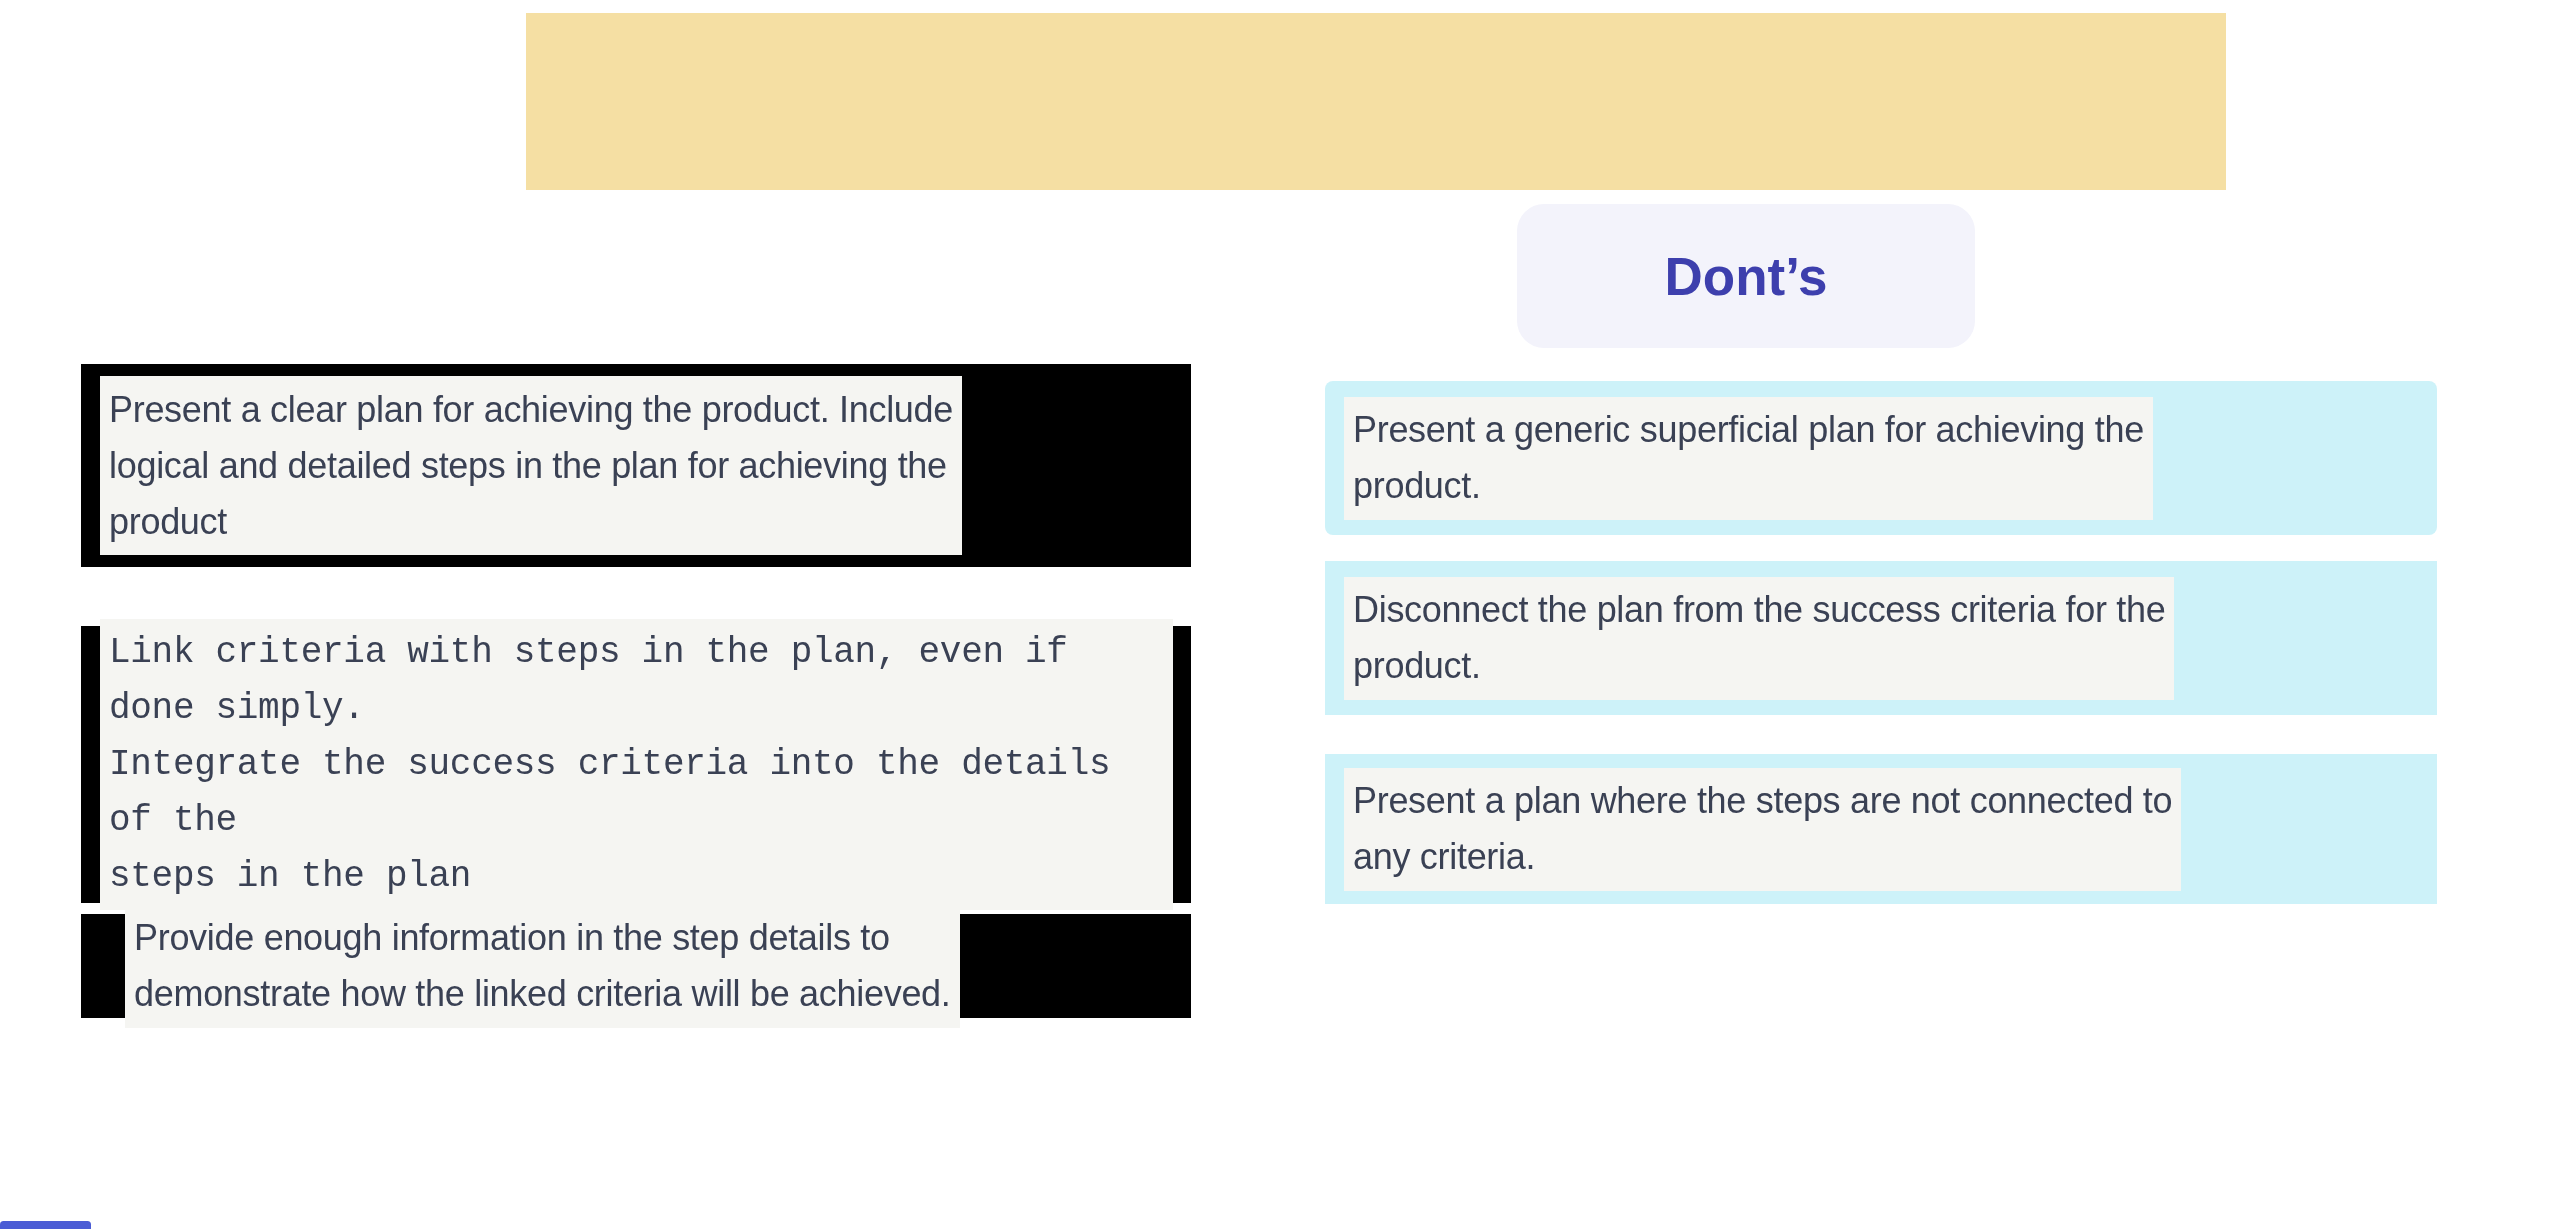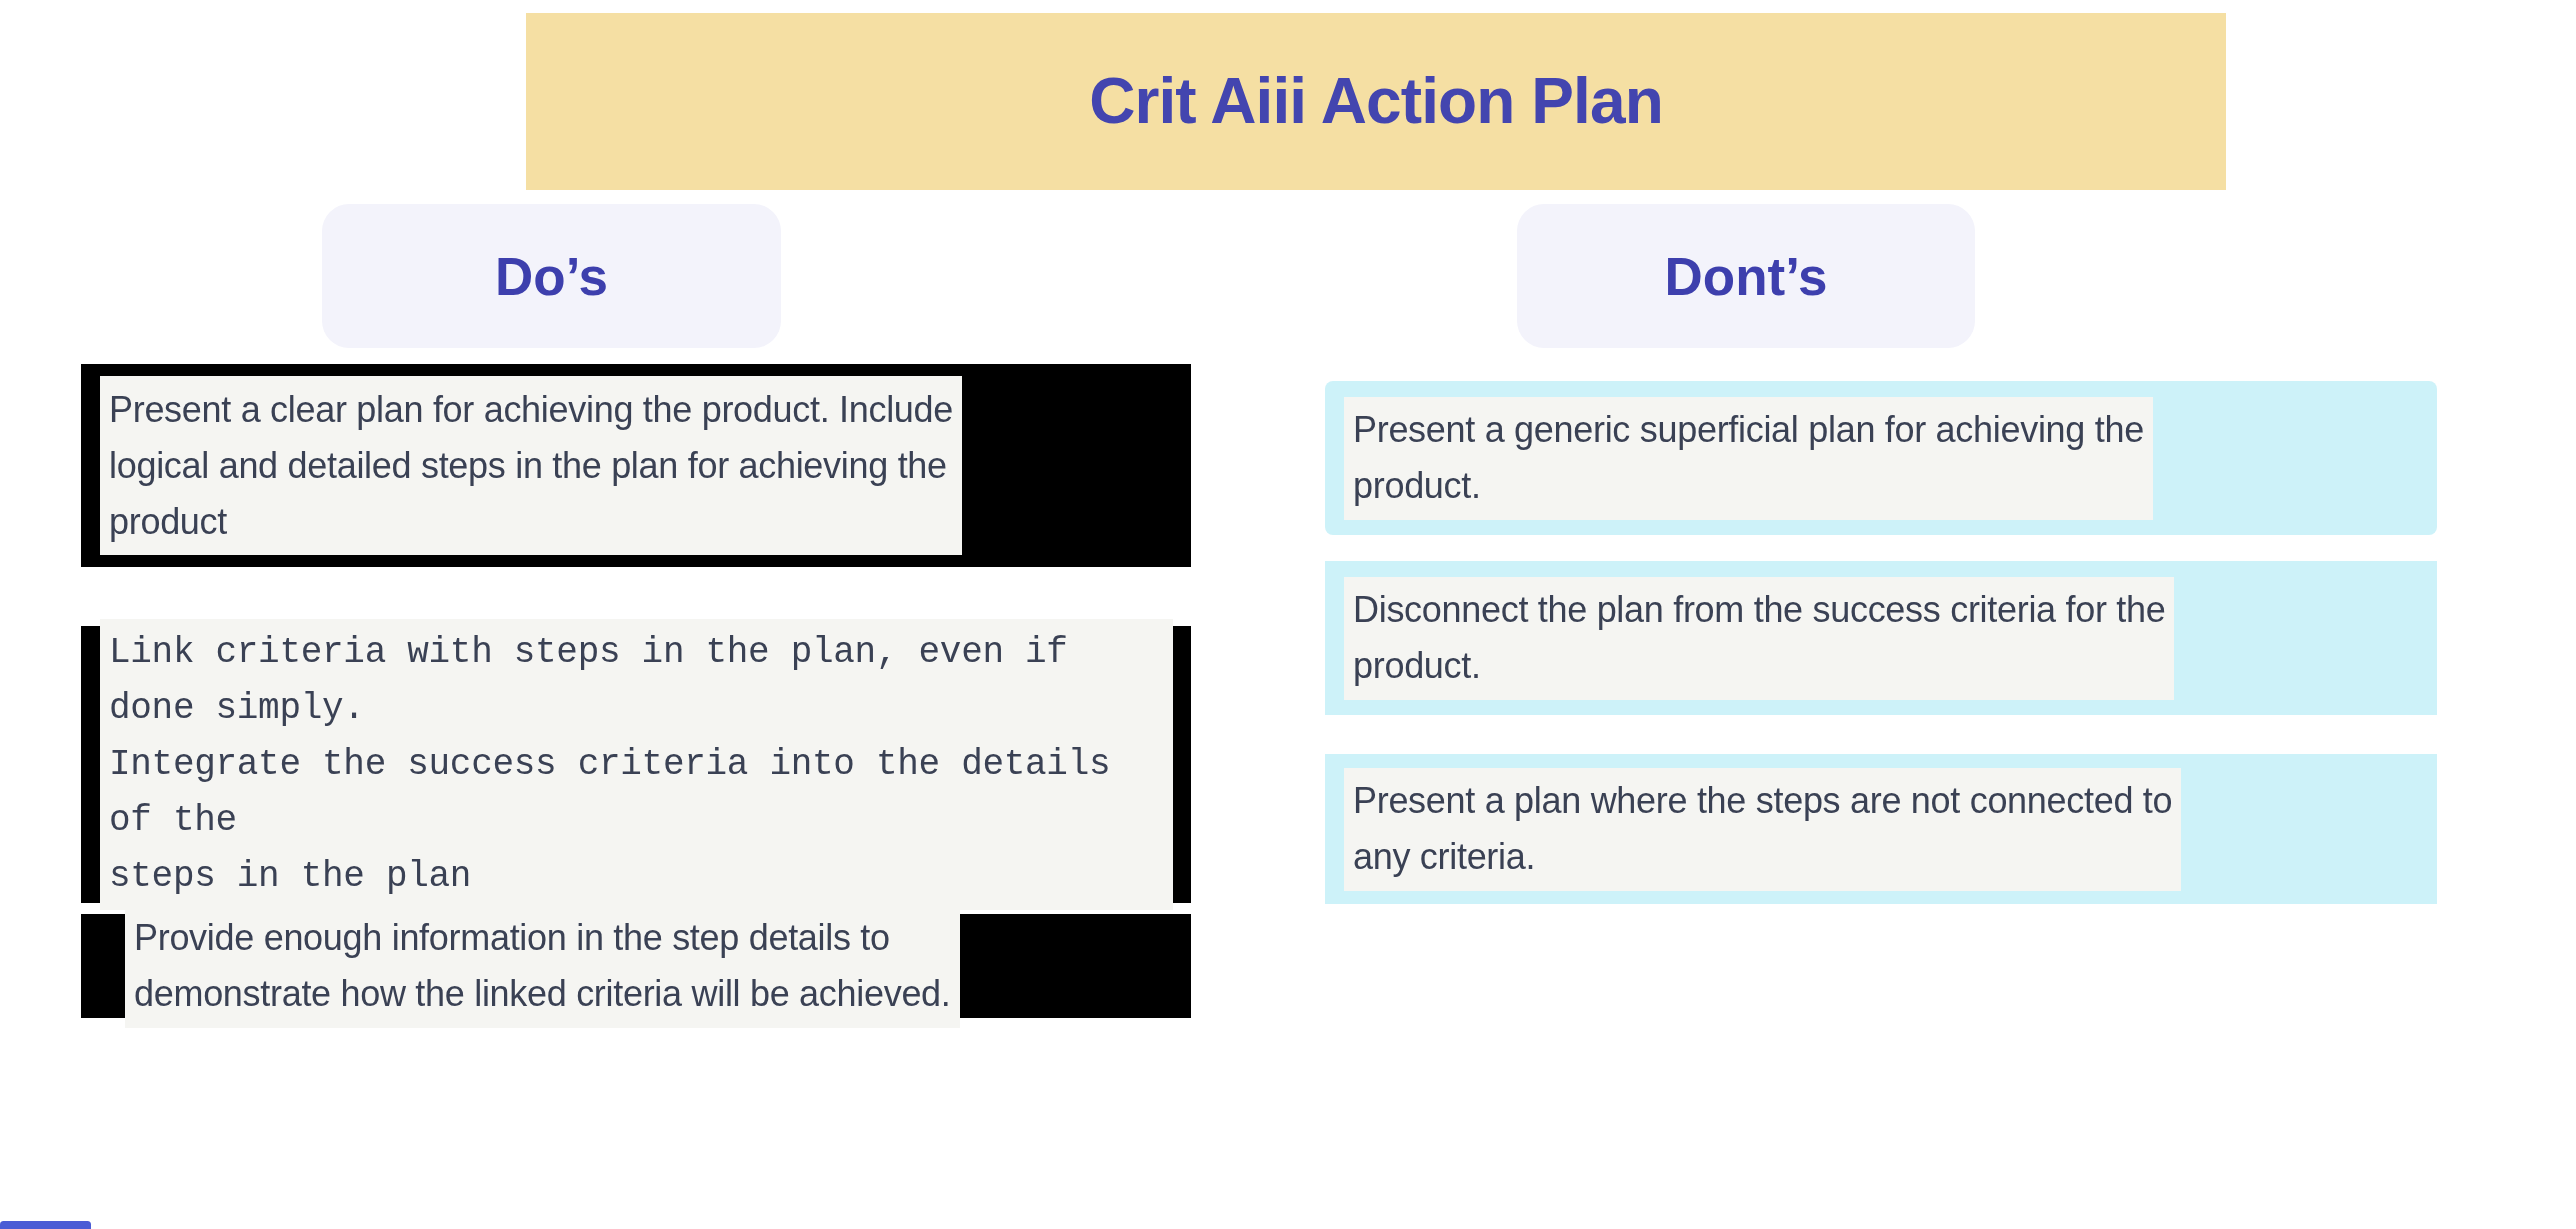--- a/index.html
+++ b/index.html
@@ -104,26 +104,22 @@
     background: #4A5CD5;
     border-radius: 3.6px 3.6px 0 0;
   }
 </style>
 </head>
 <body>
 
 <div class="canvas">
 
   <header class="banner">
-    <div class="title">Crit Aiii Action Plan</div>
   </header>
 
-  <div class="col-header dos">
-    <span>Do’s</span>
-  </div>
 
   <div class="col-header donts">
     <span>Dont’s</span>
   </div>
 
   <div id="dos-card-1" class="card dos">
     <span class="hl">Present a clear plan for achieving the product. Include
 logical and detailed steps in the plan for achieving the
 product</span>
   </div>

